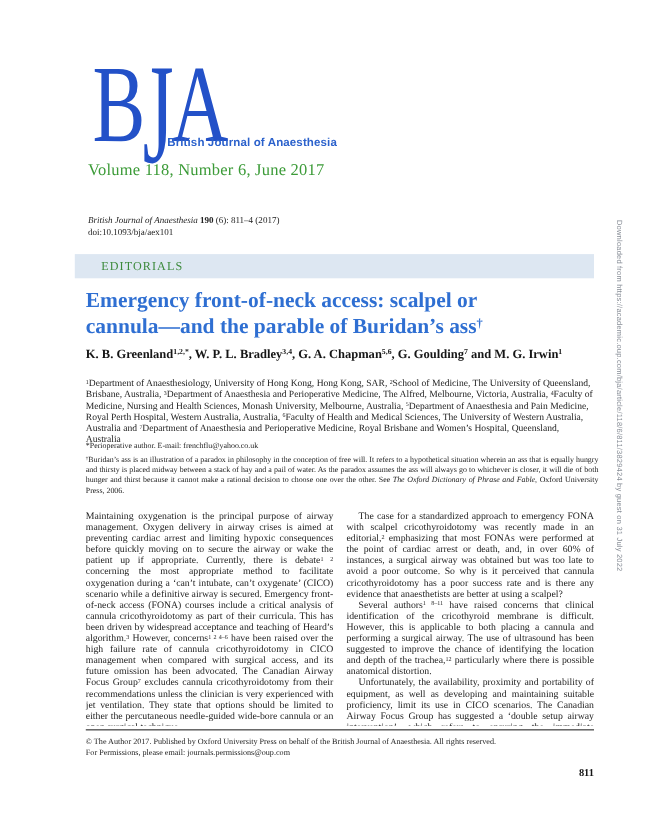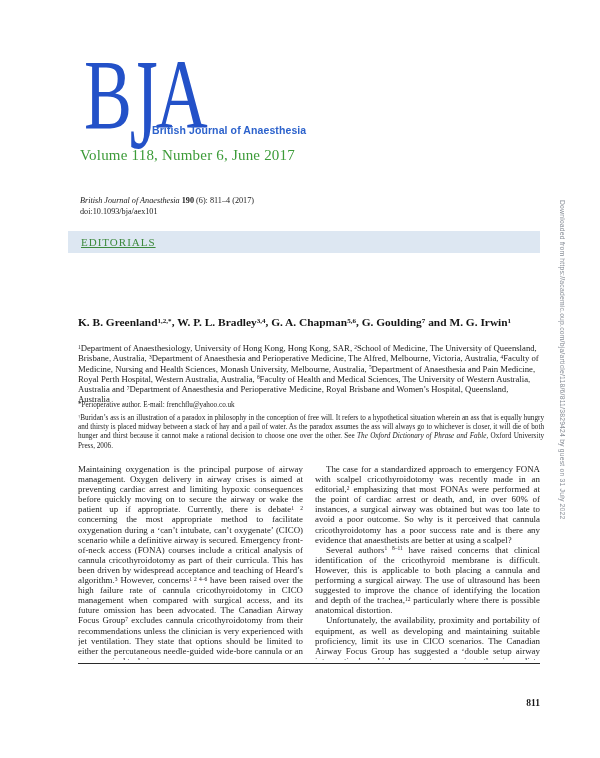--- a/index.html
+++ b/index.html
@@ -23,21 +23,21 @@
   .issue-line {
     position:absolute; left:80px; top:147px; font-size:15px; font-weight:normal;
     color:#3c9b38; letter-spacing:0.2px;
   }
   .citation-block { position:absolute; left:80px; top:195px; font-size:8.2px; line-height:11px; color:#222; }
   .citation-block b { font-weight:bold; }
   
   .editorials-bar {
     position:absolute; left:68px; right:60px; top:231px; height:22px;
     background:#dde7f2; color:#3d8a3d; font-size:11px; letter-spacing:1px;
-    line-height:22px; padding-left:13px; box-sizing:border-box;text-decoration:underline;
+    line-height:22px; padding-left:24px; box-sizing:border-box;
   }
   
   .title-block {
     position:absolute; left:78px; right:60px; top:262px;
     font-size:19.5px; line-height:23.5px; font-weight:bold; color:#2f6fd2;
   }
   .title-block sup { font-size:58%; top:-0.5em; }
   .authors-block {
     position:absolute; left:78px; right:60px; top:316px;
     font-size:11.4px; line-height:13px; font-weight:bold; color:#161616;
@@ -90,20 +90,24 @@
 
   <div class="citation-block">
     <div><i>British Journal of Anaesthesia</i> <b>190</b> (6): 811–4 (2017)</div>
     <div>doi:10.1093/bja/aex101</div>
   </div>
 
   <div class="editorials-bar">
     <span>EDITORIALS</span>
   </div>
 
+  <div class="title-block">
+    <div>Emergency front-of-neck access: scalpel or</div>
+    <div>cannula—and the parable of Buridan’s ass<sup>†</sup></div>
+  </div>
 
   <div class="authors-block">K. B. Greenland<sup>1,2,*</sup>, W. P. L. Bradley<sup>3,4</sup>, G. A. Chapman<sup>5,6</sup>, G. Goulding<sup>7</sup> and M. G. Irwin<sup>1</sup></div>
 
   <div class="affiliations-block"><sup>1</sup>Department of Anaesthesiology, University of Hong Kong, Hong Kong, SAR, <sup>2</sup>School of Medicine, The University of Queensland, Brisbane, Australia, <sup>3</sup>Department of Anaesthesia and Perioperative Medicine, The Alfred, Melbourne, Victoria, Australia, <sup>4</sup>Faculty of Medicine, Nursing and Health Sciences, Monash University, Melbourne, Australia, <sup>5</sup>Department of Anaesthesia and Pain Medicine, Royal Perth Hospital, Western Australia, Australia, <sup>6</sup>Faculty of Health and Medical Sciences, The University of Western Australia, Australia and <sup>7</sup>Department of Anaesthesia and Perioperative Medicine, Royal Brisbane and Women’s Hospital, Queensland, Australia</div>
 
   <div class="corresponding-line">*Perioperative author. E-mail: frenchflu@yahoo.co.uk</div>
 
   <div class="footnote-block"><sup>†</sup>Buridan’s ass is an illustration of a paradox in philosophy in the conception of free will. It refers to a hypothetical situation wherein an ass that is equally hungry and thirsty is placed midway between a stack of hay and a pail of water. As the paradox assumes the ass will always go to whichever is closer, it will die of both hunger and thirst because it cannot make a rational decision to choose one over the other. See <i>The Oxford Dictionary of Phrase and Fable</i>, Oxford University Press, 2006.</div>
 
   <div class="body-columns">
@@ -111,17 +115,21 @@
         <p>Maintaining oxygenation is the principal purpose of airway management. Oxygen delivery in airway crises is aimed at preventing cardiac arrest and limiting hypoxic consequences before quickly moving on to secure the airway or wake the patient up if appropriate. Currently, there is debate<sup>1 2</sup> concerning the most appropriate method to facilitate oxygenation during a ‘can’t intubate, can’t oxygenate’ (CICO) scenario while a definitive airway is secured. Emergency front-of-neck access (FONA) courses include a critical analysis of cannula cricothyroidotomy as part of their curricula. This has been driven by widespread acceptance and teaching of Heard’s algorithm.<sup>3</sup> However, concerns<sup>1 2 4–6</sup> have been raised over the high failure rate of cannula cricothyroidotomy in CICO management when compared with surgical access, and its future omission has been advocated. The Canadian Airway Focus Group<sup>7</sup> excludes cannula cricothyroidotomy from their recommendations unless the clinician is very experienced with jet ventilation. They state that options should be limited to either the percutaneous needle-guided wide-bore cannula or an open surgical technique.</p>
       </div>
     <div class="col col-right">
         <p>The case for a standardized approach to emergency FONA with scalpel cricothyroidotomy was recently made in an editorial,<sup>2</sup> emphasizing that most FONAs were performed at the point of cardiac arrest or death, and, in over 60% of instances, a surgical airway was obtained but was too late to avoid a poor outcome. So why is it perceived that cannula cricothyroidotomy has a poor success rate and is there any evidence that anaesthetists are better at using a scalpel?</p>
         <p>Several authors<sup>1 8–11</sup> have raised concerns that clinical identification of the cricothyroid membrane is difficult. However, this is applicable to both placing a cannula and performing a surgical airway. The use of ultrasound has been suggested to improve the chance of identifying the location and depth of the trachea,<sup>12</sup> particularly where there is possible anatomical distortion.</p>
         <p>Unfortunately, the availability, proximity and portability of equipment, as well as developing and maintaining suitable proficiency, limit its use in CICO scenarios. The Canadian Airway Focus Group has suggested a ‘double setup airway intervention’, which refers to ensuring the immediate availability of</p>
       </div>
   </div>
 
   <div class="footer-rule"></div>
+  <div class="copyright-block">
+    <div>© The Author 2017. Published by Oxford University Press on behalf of the British Journal of Anaesthesia. All rights reserved.</div>
+    <div>For Permissions, please email: journals.permissions@oup.com</div>
+  </div>
   <div class="page-number">811</div>
 
   <div class="download-notice">Downloaded from https://academic.oup.com/bja/article/118/6/811/3829424 by guest on 31 July 2022</div>
 
 </div>
 
 </body></html>

